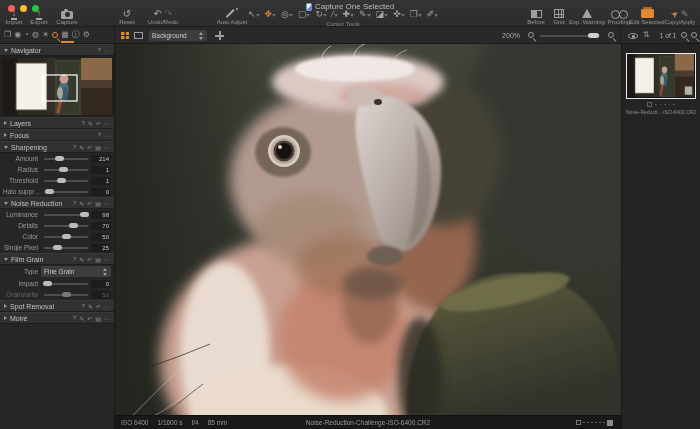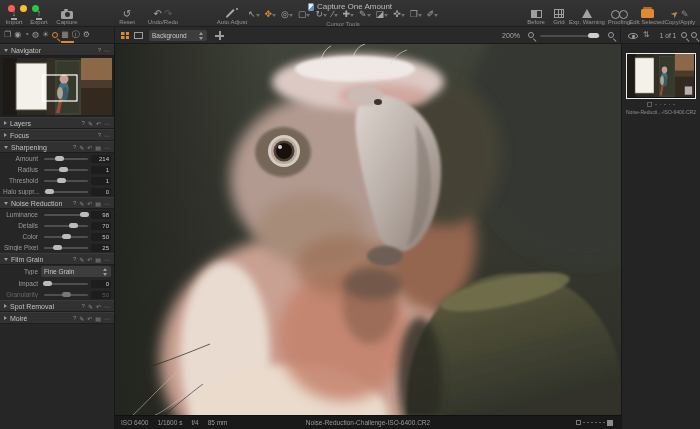--- a/index.html
+++ b/index.html
@@ -115,21 +115,21 @@
 <div id="app">
 
   <div id="titlebar">
     <div class="traffic">
       <span style="background:#ff5f57"></span>
       <span style="background:#febc2e"></span>
       <span style="background:#28c840"></span>
     </div>
     <div class="title">
       <span class="doc-icon"></span>
-      <span>Capture One Amount</span>
+      <span>Capture One Selected</span>
     </div>
 
     <div class="tbtn" style="left:2px;width:24px">
       <span class="ic">
           <span class="io-icon">↓</span>
         </span>
       <span>Import</span>
     </div>
     <div class="tbtn" style="left:27px;width:24px">
       <span class="ic">

